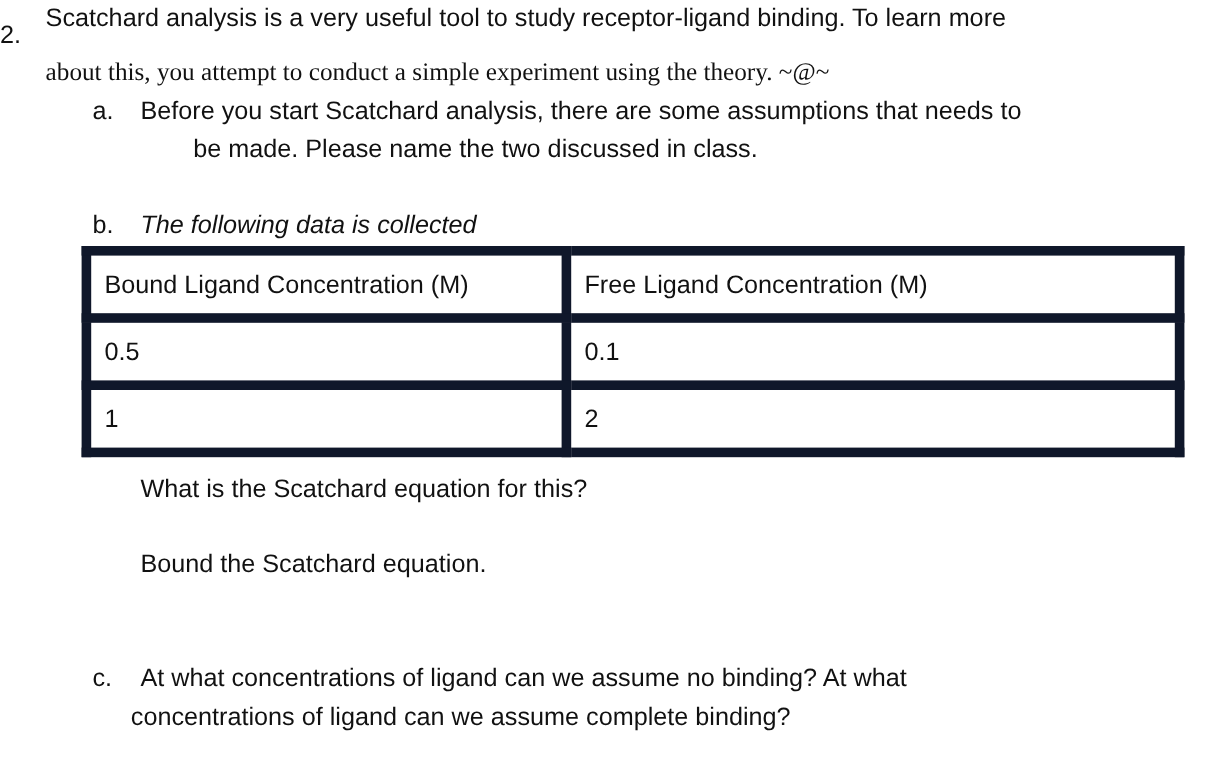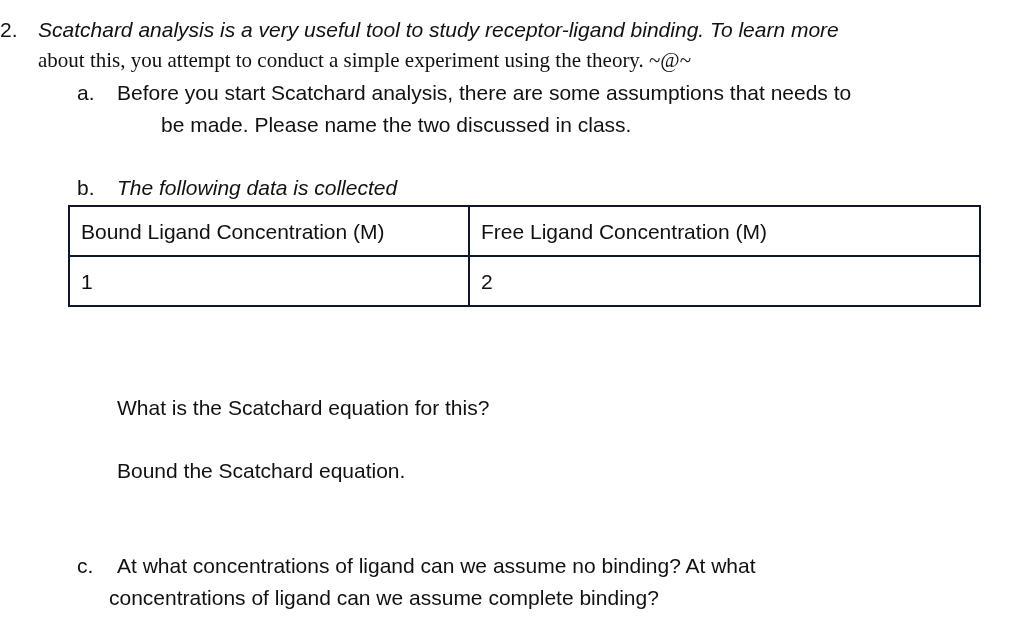--- a/index.html
+++ b/index.html
@@ -27,35 +27,35 @@
     }
     table.data {
       position: absolute;
       left: 68px;
       top: 205px;
       width: 911px;
       border-collapse: collapse;
       table-layout: fixed;
     }
     table.data td {
-      border: 2px solid #0f172a;
+      border: 8px solid #0f172a;
       height: 48px;
       padding: 0 0 0 11px;
       font-size: 21px;
       vertical-align: middle;
     }
     table.data col.c1 { width: 400px; }
     table.data col.c2 { width: 511px; }
   </style>
 </head>
 <body>
 
 <div>
   <span class="num" style="left:0px; top:14px;">2.</span>
-  <span class="line" style="left:38px; top:14px;font-style:italic;">Scatchard analysis is a very useful tool to study receptor-ligand binding. To learn more</span>
+  <span class="line" style="left:38px; top:0;">Scatchard analysis is a very useful tool to study receptor-ligand binding. To learn more</span>
   <span class="line" style="left:38px; top:45px;font-family:Liberation Serif, serif;">about this, you attempt to conduct a simple experiment using the theory. ~@~</span>
 
   <div>
     <span class="num" style="left:77px; top:77px;">a.</span>
     <span class="line" style="left:117px; top:77px;">Before you start Scatchard analysis, there are some assumptions that needs to</span>
     <span class="line" style="left:117px; top:109px;margin-left:44px;">be made. Please name the two discussed in class.</span>
   </div>
 
   <div>
     <span class="num" style="left:77px; top:172px;">b.</span>
@@ -65,20 +65,24 @@
       <colgroup>
           <col class="c1">
           <col class="c2">
         </colgroup>
       <tbody>
           <tr>
         <td>Bound Ligand Concentration (M)</td>
         <td>Free Ligand Concentration (M)</td>
       </tr>
       <tr>
+        <td>0.5</td>
+        <td>0.1</td>
+      </tr>
+      <tr>
         <td>1</td>
         <td>2</td>
       </tr>
     </tbody>
       </table>
 
     <span class="line" style="left:117px; top:392px;">What is the Scatchard equation for this?</span>
     <span class="line" style="left:117px; top:455px;">Bound the Scatchard equation.</span>
   </div>
 

